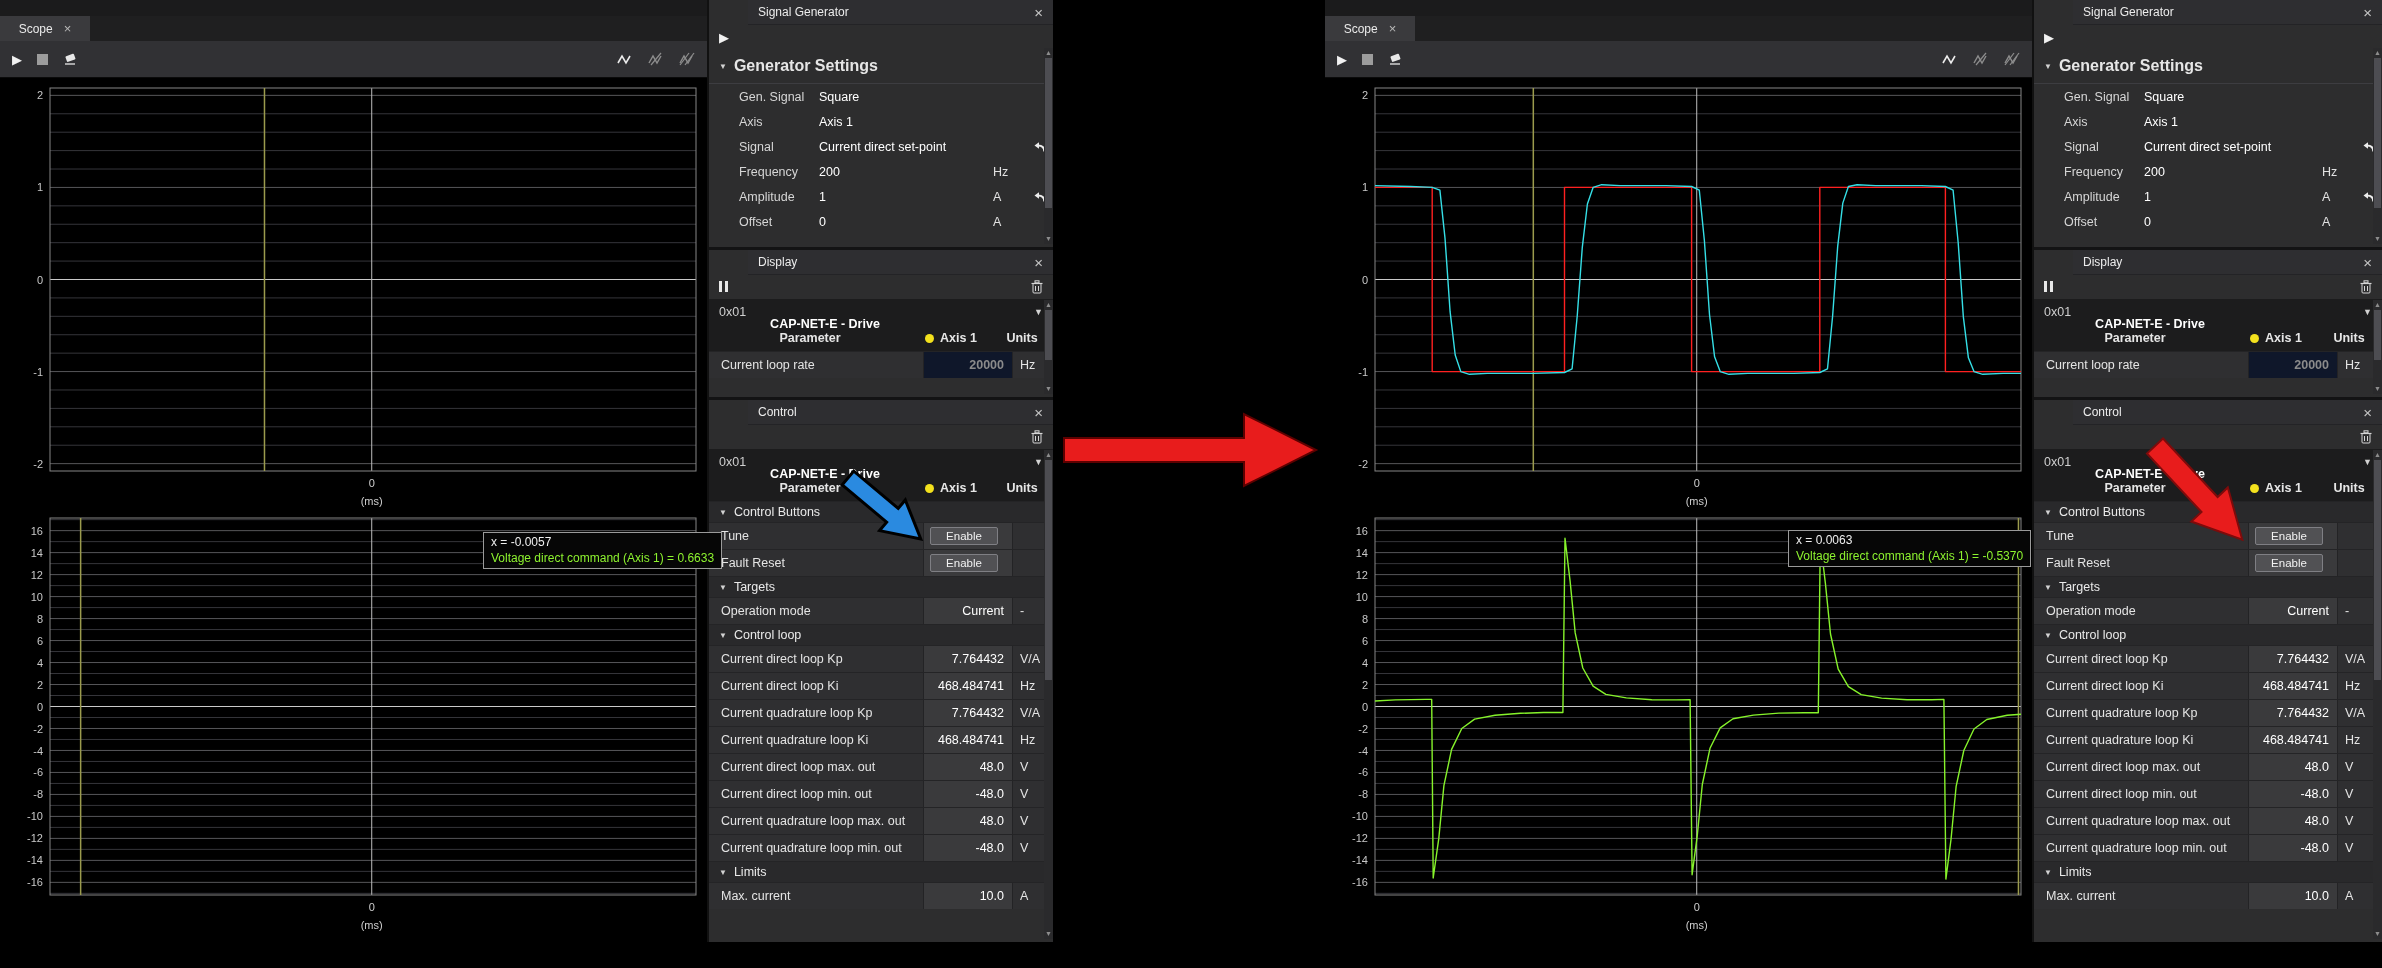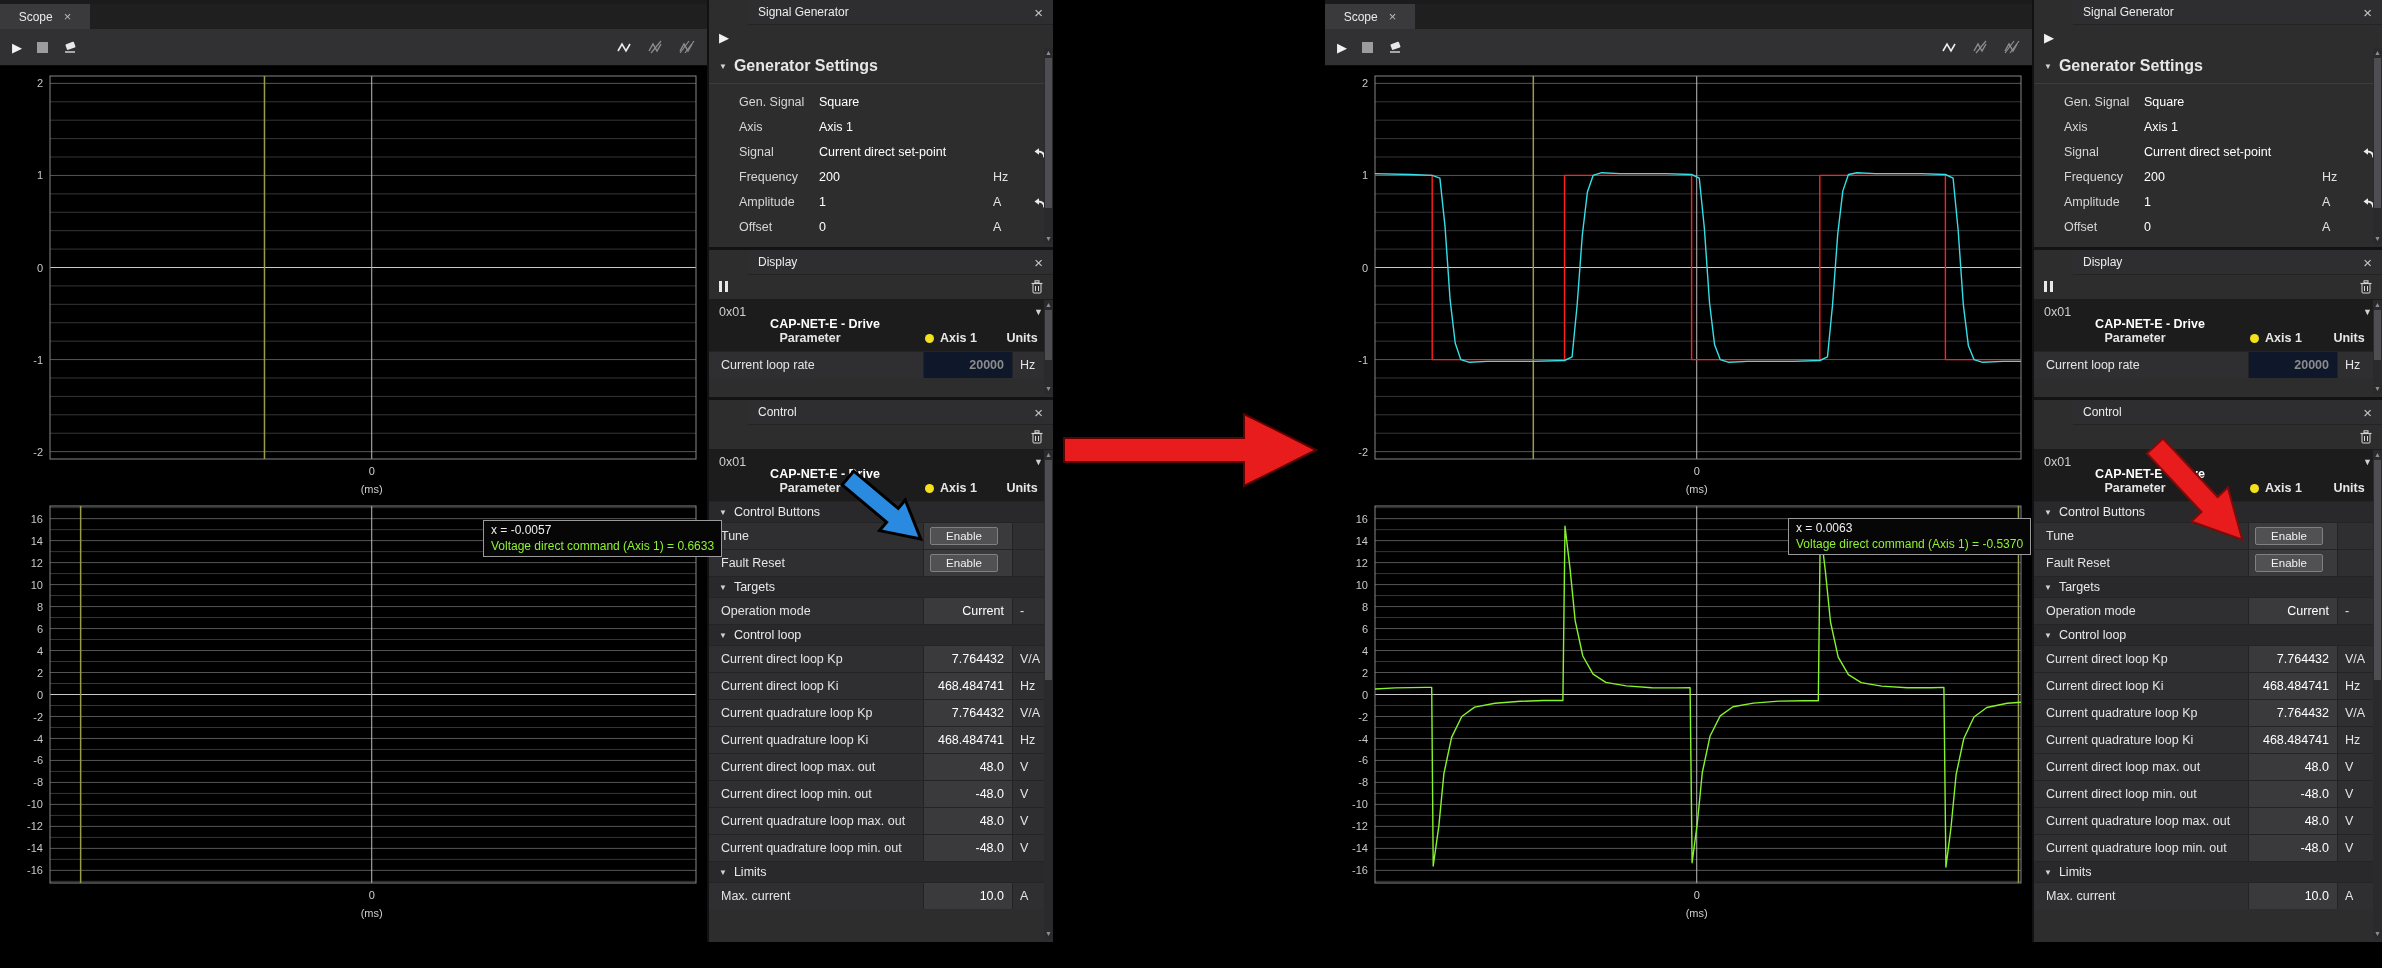--- a/index.html
+++ b/index.html
@@ -3,21 +3,21 @@
 <meta charset="utf-8">
 <style>
   html,body{margin:0;padding:0;background:#000;}
   #stage{position:relative;width:2382px;height:968px;background:#000;overflow:hidden;
          font-family:"Liberation Sans",sans-serif;color:#e6e6e6;-webkit-font-smoothing:antialiased;}
   .app{position:absolute;top:0;height:942px;background:#1b1b1c;}
   #app-left{left:0;width:1053px;}
   #app-right{left:1325px;width:1057px;}
 
   
-  .scope{position:absolute;left:0;top:4px;width:707px;height:942px;background:#000;}
+  .scope{position:absolute;left:0;top:16px;width:707px;height:942px;background:#000;}
   .tabstrip{position:absolute;left:0;top:0;right:0;height:25px;background:#1f1f20;display:flex;}
   .tab{width:90px;background:#3a3a3d;display:flex;align-items:center;justify-content:center;gap:11px;
        font-size:12px;color:#eaeaea;}
   .tabx{color:#b9b9b9;font-size:13px;line-height:1;}
   .sctoolbar{position:absolute;left:0;top:25px;right:0;height:36px;background:#313134;
              border-bottom:1px solid #0b0b0b;display:flex;align-items:center;padding:0 12px;gap:15px;}
   .play-glyph{color:#f2f2f2;font-size:13px;line-height:1;}
   .stop-glyph{width:11px;height:11px;background:#9c9c9c;}
   .sp{flex:1;}
   svg.chart{position:absolute;left:0;top:0;z-index:1;}
@@ -32,21 +32,21 @@
   .panel{position:relative;background:#2d2d2e;overflow:hidden;}
   .pgap{height:3px;background:#131314;}
   .ptitle{height:24px;display:flex;align-items:center;padding:0 10px;font-size:12px;color:#ececec;
           background:#2e2e31;border-bottom:1px solid #232326;margin-left:39px;}
   .pclose{margin-left:auto;color:#c6c6c6;font-size:15px;line-height:1;}
   .ptools{height:24px;display:flex;align-items:center;padding:0 10px;background:#2d2d2e;}
   .mla{margin-left:auto;}
   .secthdr{height:34px;display:flex;align-items:center;padding:0 10px;border-bottom:1px solid #3d3d41;}
   .bold{font-weight:bold;}
   .tri{font-size:8px;color:#d2d2d2;margin-right:7px;}
-  .sgrow{height:25px;display:flex;align-items:flex-end;padding:0 6px 0 30px;font-size:12.5px;}
+  .sgrow{height:25px;display:flex;align-items:center;padding:0 6px 0 30px;font-size:12.5px;}
   .sglbl{width:80px;color:#d6d6d6;}
   .sgval{flex:1;color:#fff;}
   .sgunit{width:30px;color:#e2e2e2;}
   .sgundo{width:24px;display:flex;justify-content:flex-end;align-items:center;}
   .devrow{height:26px;background:#1c1c1d;display:flex;align-items:center;padding:0 10px;
           font-size:12.5px;gap:24px;}
   .devaddr{color:#cfcfcf;} .devname{font-weight:bold;color:#fff;margin-top:24px;}
   .devcaret{margin-left:auto;font-size:9px;color:#d2d2d2;}
   .thead{height:26px;background:#1c1c1d;display:flex;align-items:center;font-weight:bold;font-size:12.5px;}
   .th-param{width:202px;text-align:center;}

